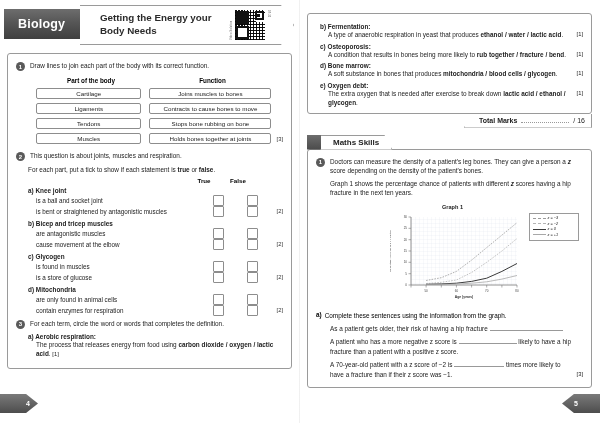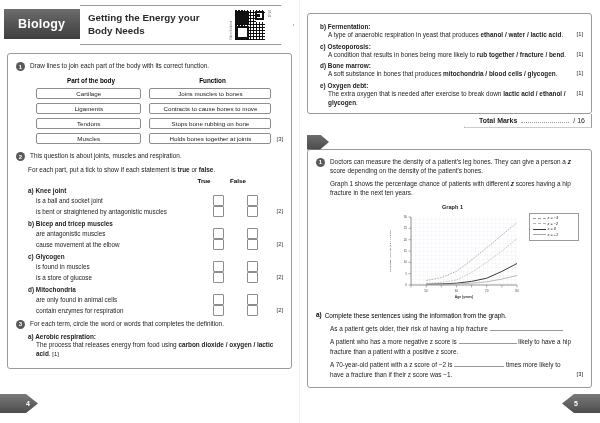--- a/index.html
+++ b/index.html
@@ -29,21 +29,21 @@
   .subject-tab span {
     color: #fff; font-size: 12.5px; font-weight: bold; letter-spacing: .2px;
   }
   .title-band {
     position: absolute; left: 76px; top: 0; right: 0; height: 40px;
     border: 1px solid #9a9a9a; border-left: none;
     clip-path: polygon(0 0, calc(100% - 13px) 0, 100% 50%, calc(100% - 13px) 100%, 0 100%);
     background: #fff;
   }
   .title-text {
-    position: absolute; left: 84px; top: 6px; width: 135px;
+    position: absolute; left: 96px; top: 6px; width: 135px;
     font-size: 9.8px; font-weight: bold; color: #2b2b2b; line-height: 13px;
   }
   .qr-wrap { position: absolute; right: 24px; top: 5px; display:flex; align-items:center; gap:2px;}
   .qr-side-text {
     font-size: 2.6px; color: #666; writing-mode: vertical-rl; transform: rotate(180deg);
     letter-spacing:.2px; height: 30px; display:flex; align-items:center;
   }
   .qr {
     width: 30px; height: 30px;
     background-color:#fff;
@@ -401,20 +401,23 @@
       <div class="tm-shape">
         <span class="tm-label">Total Marks</span>
         <span class="tm-dots"></span>
         <span class="tm-val">/ 16</span>
       </div>
     </div>
 
     <div class="section" style="margin-top:7px">
       <div class="sec-head">
         <div class="sec-chip"></div>
+        <div class="sec-label-box">
+          <span>Maths Skills</span>
+        </div>
       </div>
       <div class="sec-body" style="padding:7px 8px 8px 8px">
 
         <div class="q">
           <div class="qnum">1</div>
           <div class="qtext">
             <span>Doctors can measure the density of a patient's leg bones. They can give a person a </span><i><b>z</b></i><span> score depending on the density of the patient's bones.</span>
           </div>
         </div>
         <div class="def-line" style="margin-left:14px;margin-top:3px">

